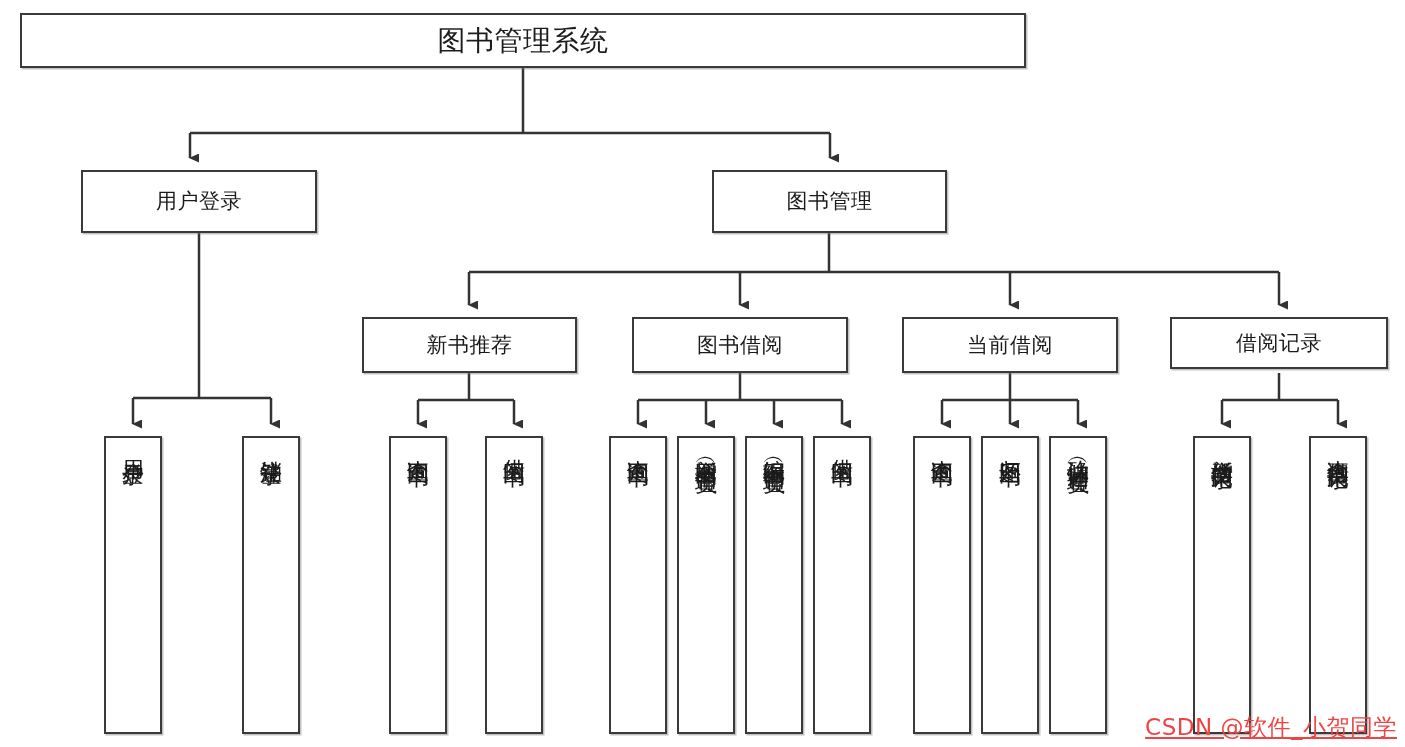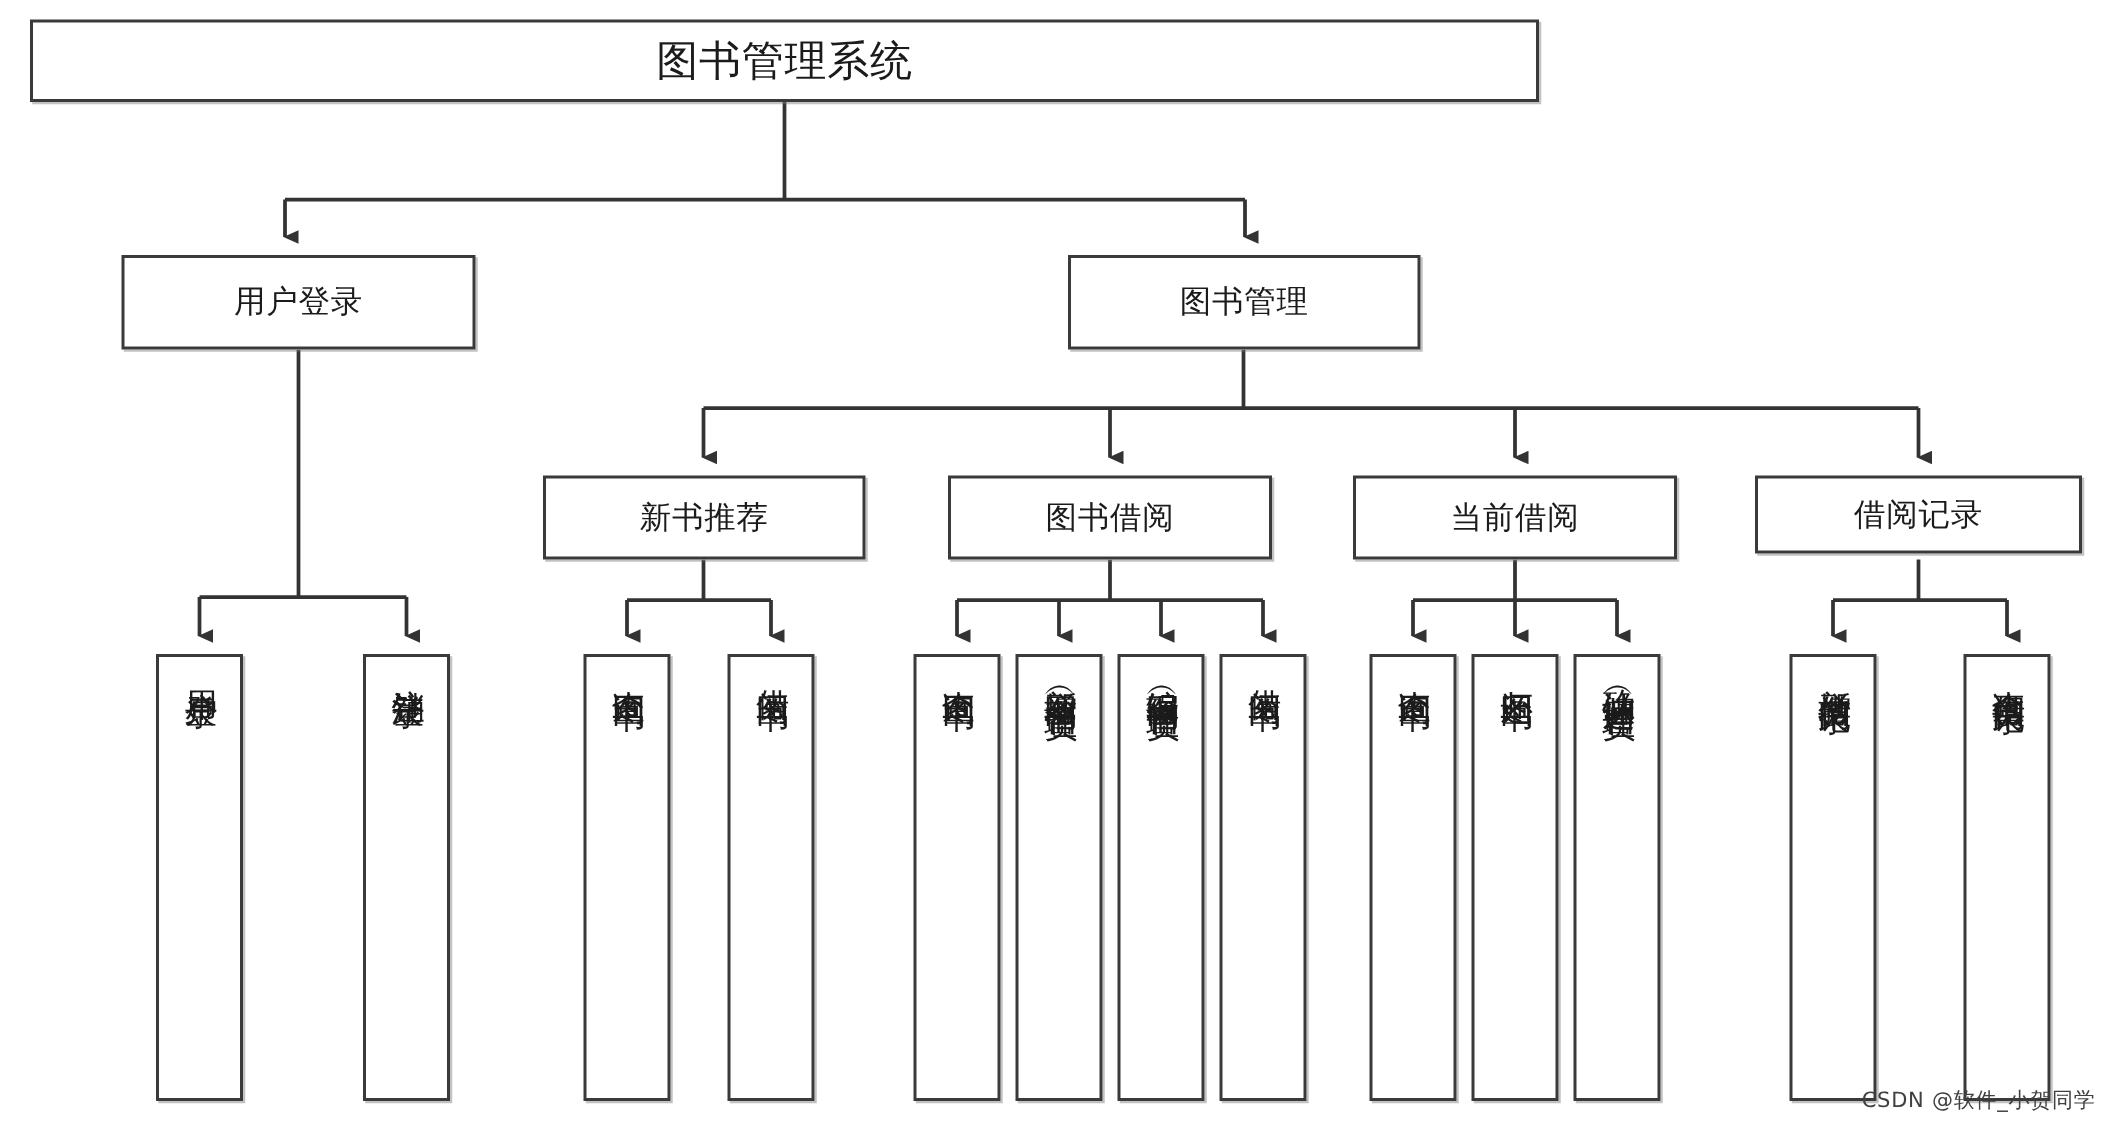--- a/index.html
+++ b/index.html
@@ -56,25 +56,26 @@
     letter-spacing: 2px;
     line-height: 1.1;
   }
   .node.root .label {
     font-size: 28px;
   }
   .watermark {
     position: absolute;
     right: 8px;
     bottom: 4px;
-    font-size: 14px;
-    color: #404040;
+    font-size: 23px;
+    color: #ef4444;
     letter-spacing: 0.5px;
     white-space: nowrap;
     user-select: none;
+    text-decoration: underline;
   }
 </style>
 </head>
 <body>
 
 <div id="canvas">
 
   <svg id="edges" viewBox="0 0 1405 747">
     <defs>
       <marker id="arrow" markerWidth="9" markerHeight="10" refX="4.5" refY="9" orient="auto" markerUnits="userSpaceOnUse">

